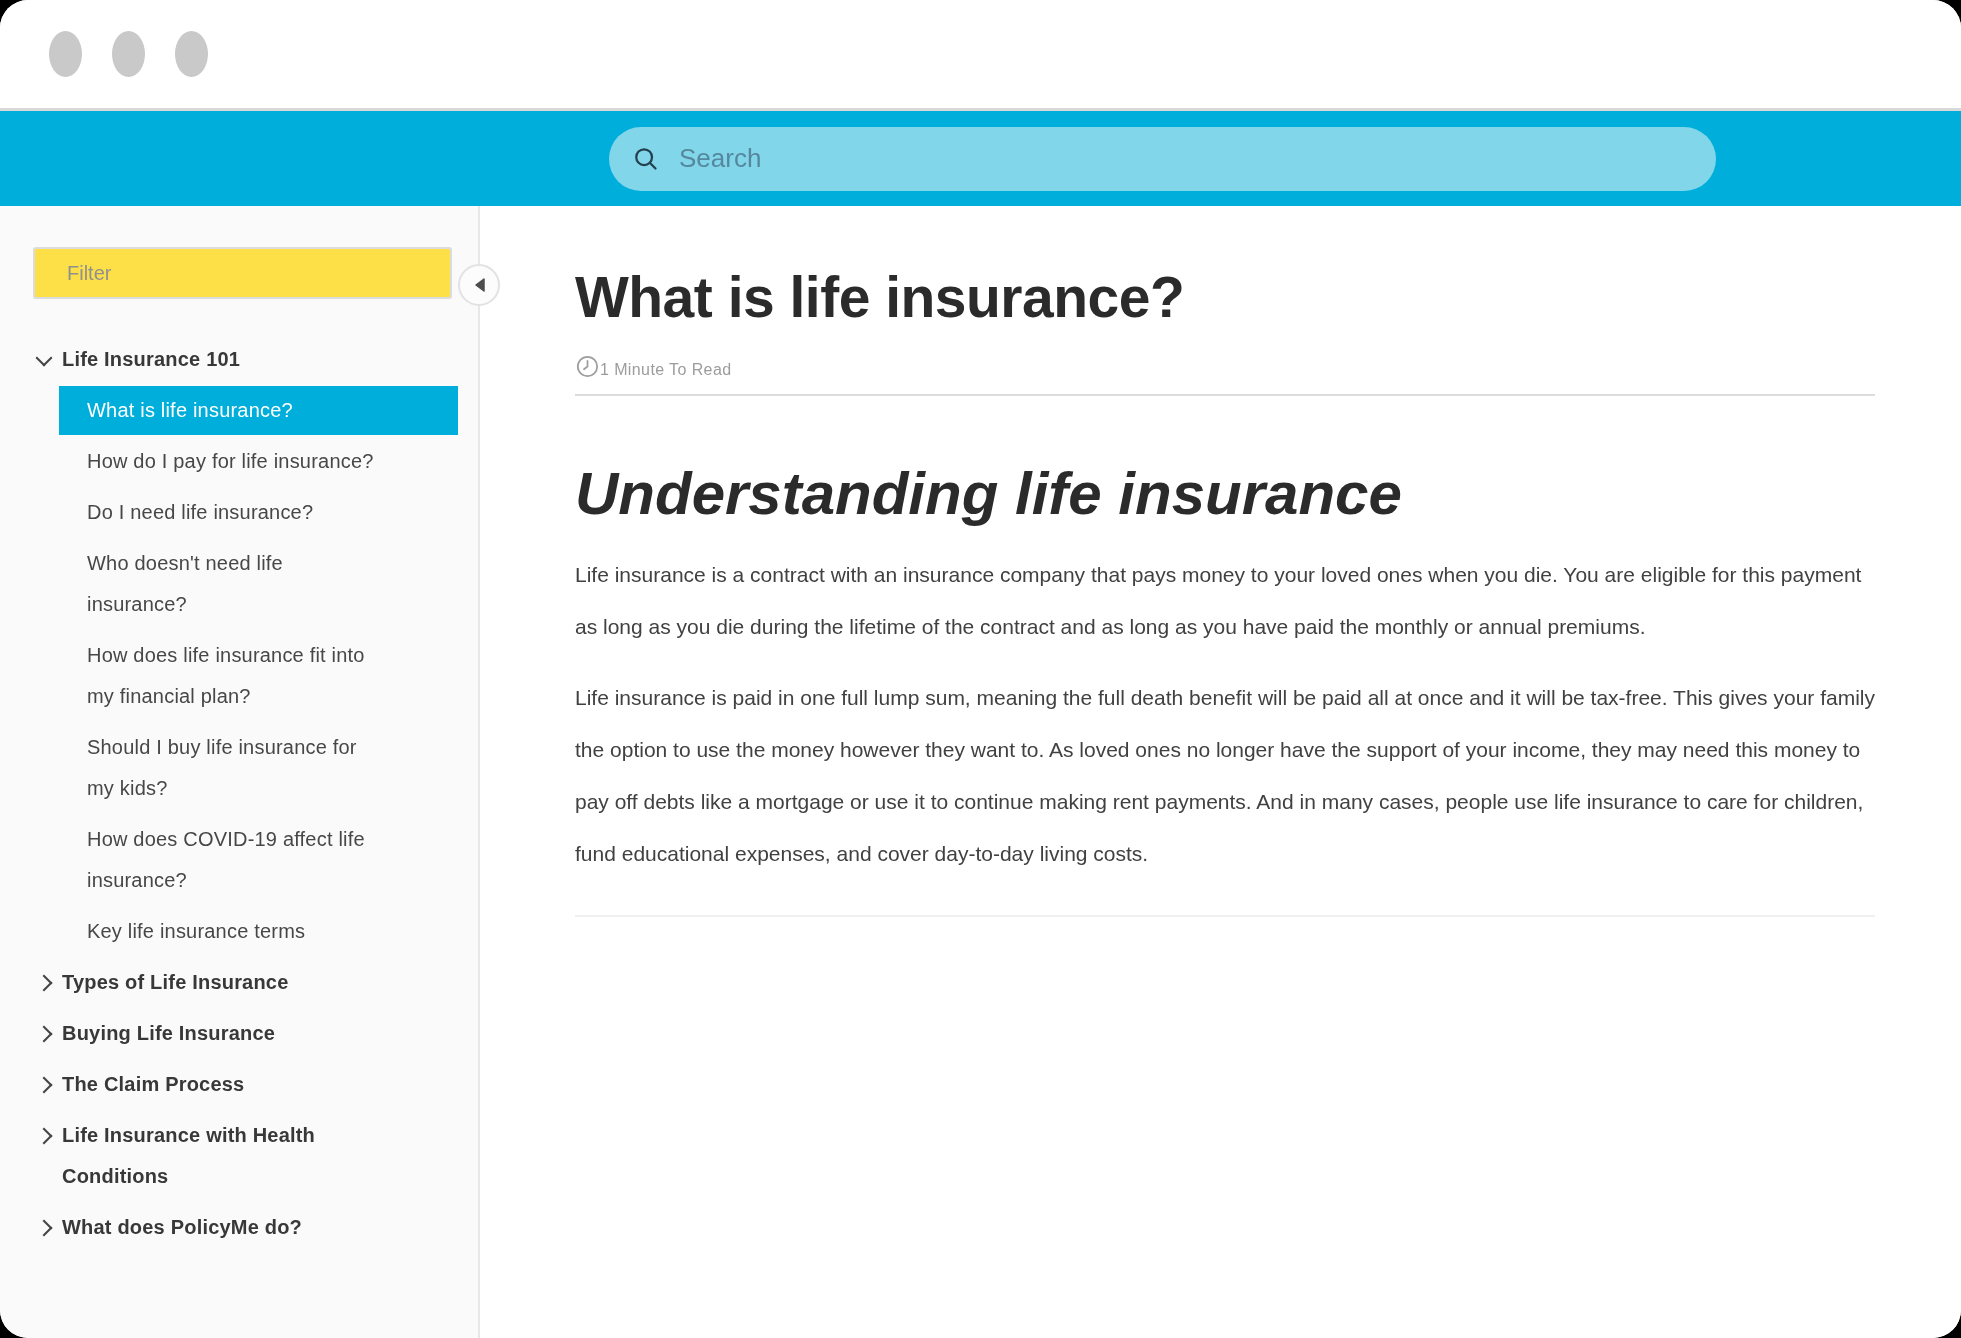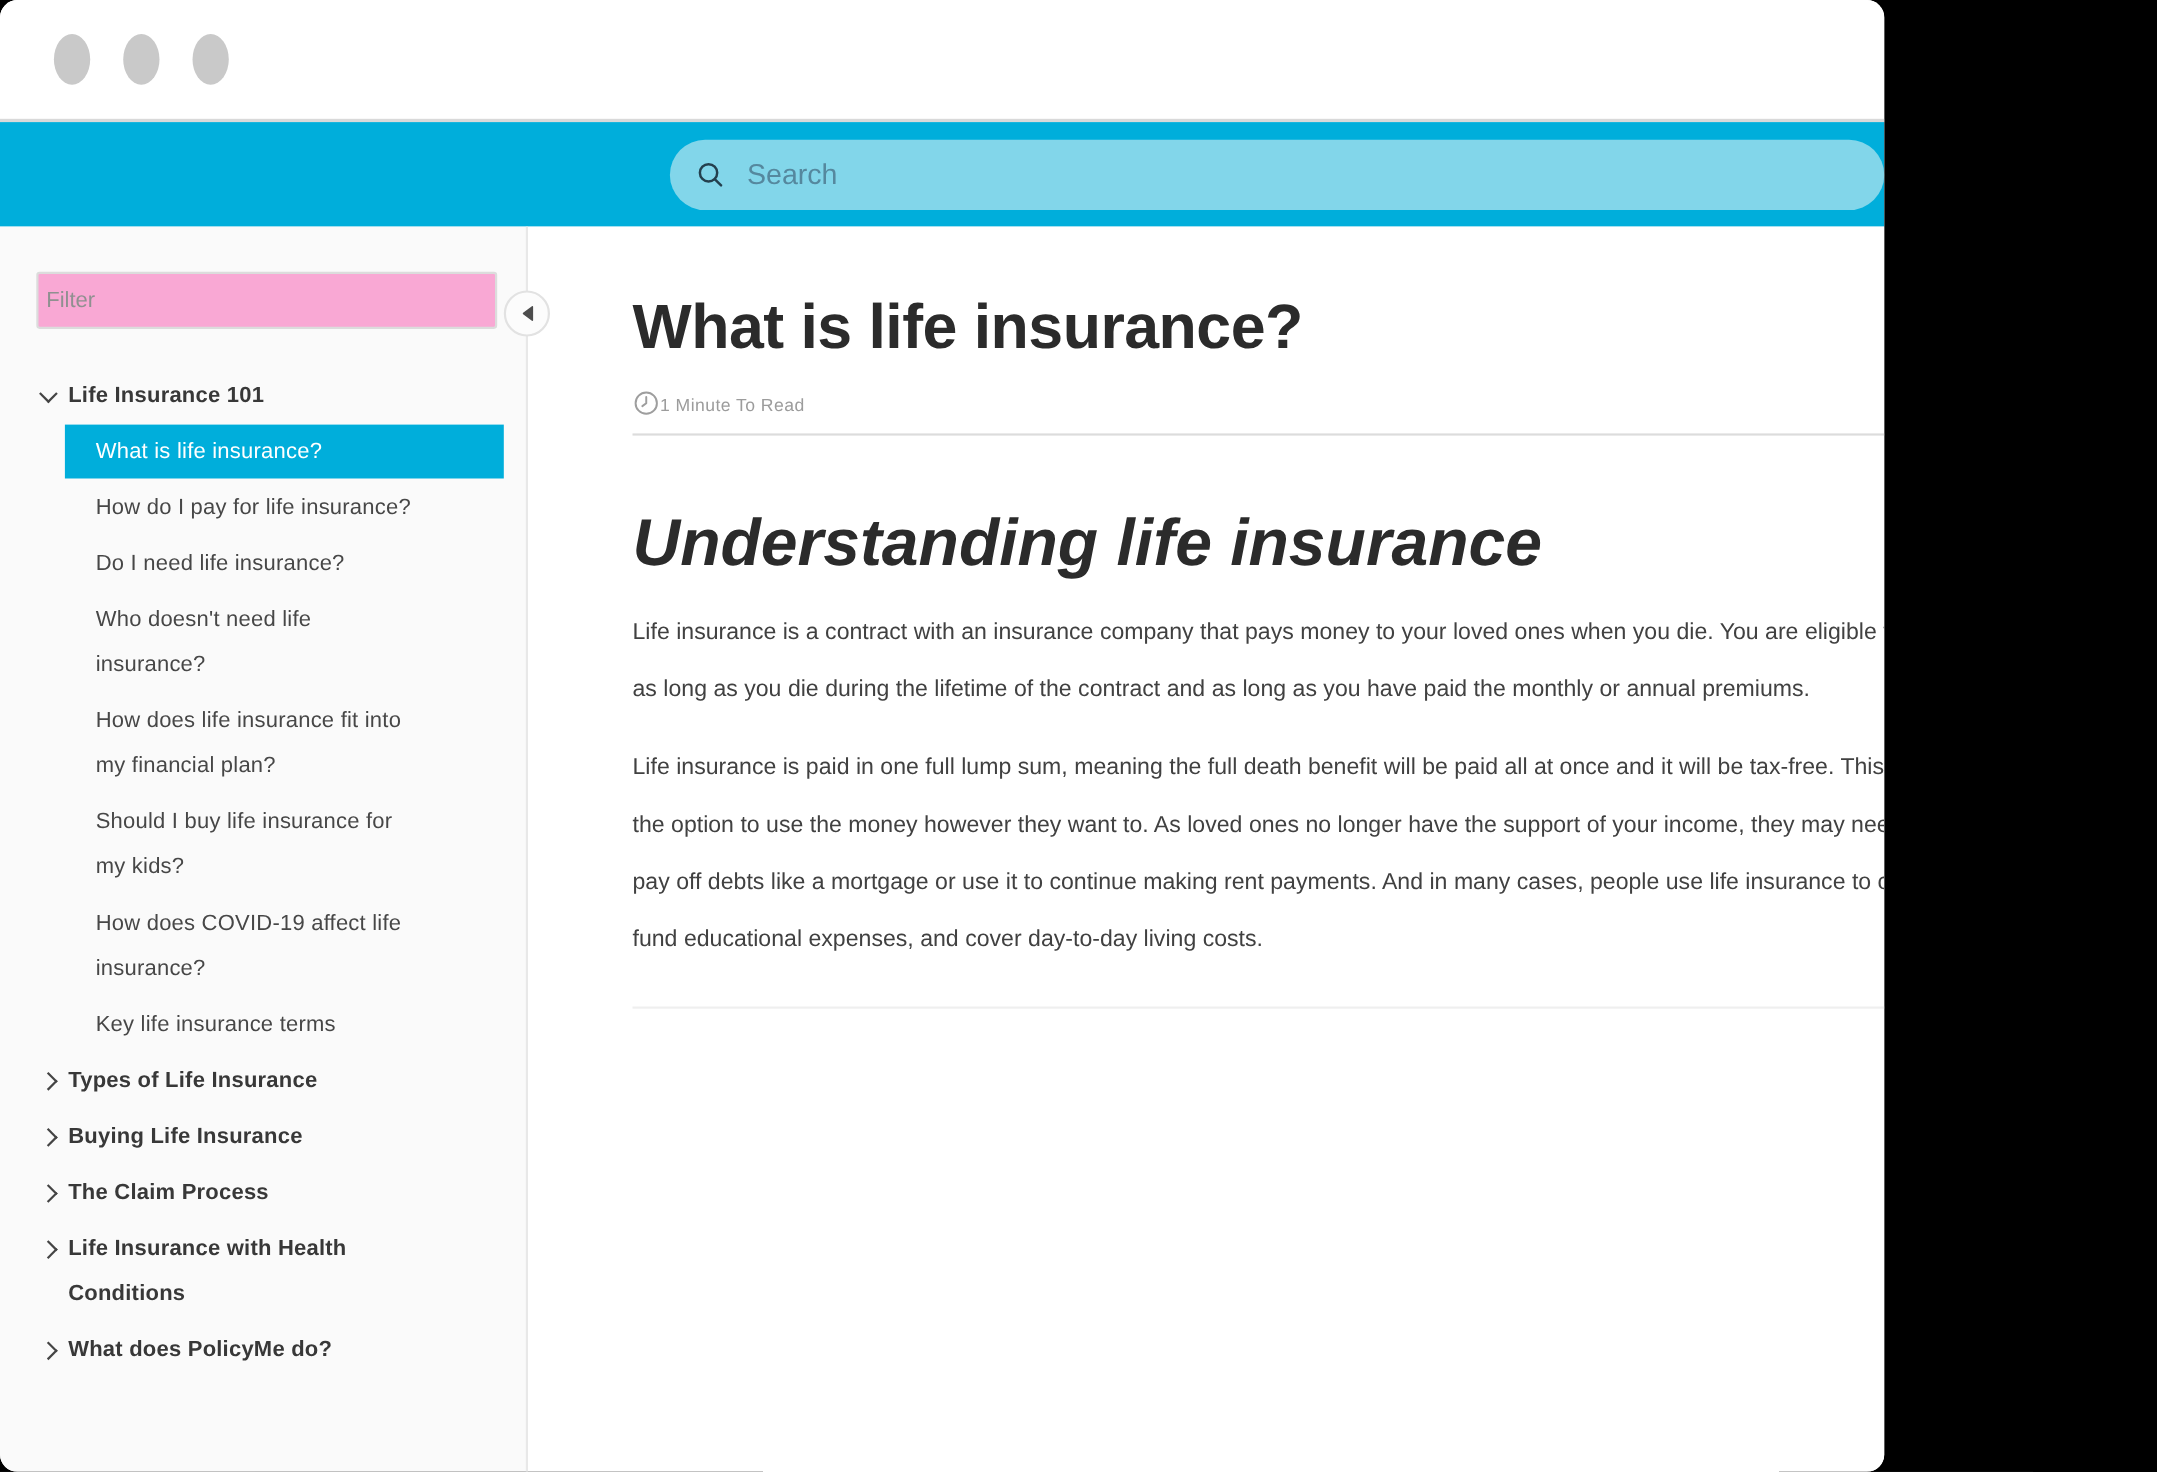--- a/index.html
+++ b/index.html
@@ -1,17 +1,17 @@
 <!DOCTYPE html>
 <html><head>
 <meta charset="utf-8">
 <style>
   html,body{margin:0;padding:0;background:#000;}
   body{font-family:"Liberation Sans","DejaVu Sans",sans-serif;}
-  .window{position:relative;width:1713px;height:1338px;background:#fff;border-radius:16px;overflow:hidden;}
+  .window{position:relative;width:1961px;height:1338px;background:#fff;border-radius:28px;overflow:hidden;}
 
   
   .titlebar{height:108px;background:#fff;border-bottom:3px solid #d9d9d9;display:flex;align-items:center;padding-left:49px;}
   .dots{display:flex;gap:30px;}
   .dot{width:33px;height:46px;border-radius:50%;background:#c9c9c9;}
 
   
   .appbar{height:95px;background:#00aedb;display:flex;align-items:center;}
   .search-pill{box-sizing:border-box;margin-left:609px;width:1107px;height:64px;border-radius:32px;background:#82d6ea;display:flex;align-items:center;padding-left:22px;}
   .search-pill svg{flex:none;}
@@ -21,21 +21,21 @@
   
   .body-row{position:relative;display:flex;height:1132px;}
   .sidebar{flex:none;width:478px;background:#fafafa;border-right:2px solid #e8e8e8;padding-top:41px;overflow:hidden;}
   .content{flex:1;background:#fff;padding:59px 0 0 95px;overflow:hidden;}
 
   
   .collapse-btn{position:absolute;left:458px;top:58px;width:42px;height:42px;border-radius:50%;background:#fcfcfc;border:2px solid #e2e2e2;display:flex;align-items:center;justify-content:center;cursor:pointer;padding:0;z-index:5;}
 
   
   .filter-wrap{margin-left:33px;}
-  .filter-input{box-sizing:border-box;width:419px;height:52px;border:2px solid #dcdcdc;border-radius:3px;background:#f9a8d4;padding:0 7px;font-size:20px;color:#444;font-family:"Liberation Sans","DejaVu Sans",sans-serif;outline:none;}
+  .filter-input{box-sizing:border-box;width:419px;height:52px;border:2px solid #dcdcdc;border-radius:3px;background:#fde047;padding:0 32px;font-size:20px;color:#444;font-family:"Liberation Sans","DejaVu Sans",sans-serif;outline:none;}
   .filter-input::placeholder{color:#909090;opacity:1;}
 
   
   .tree{margin-top:36px;padding-left:32px;font-size:20px;letter-spacing:.2px;}
   .tree-section-header{display:flex;align-items:flex-start;padding:4px 0;margin-bottom:2px;line-height:41px;color:#383838;font-weight:bold;cursor:pointer;}
   .chev{flex:none;width:10px;height:10px;border-right:2px solid #444;border-bottom:2px solid #444;display:inline-block;margin:13px 12px 0 6px;}
   .chev.down{transform:rotate(45deg);}
   .chev.right{transform:rotate(-45deg);margin-top:15px;}
   .tree-section-label{font-weight:bold;}
   .tree > .tree-section:nth-child(5) .tree-section-label{display:inline-block;max-width:310px;}

